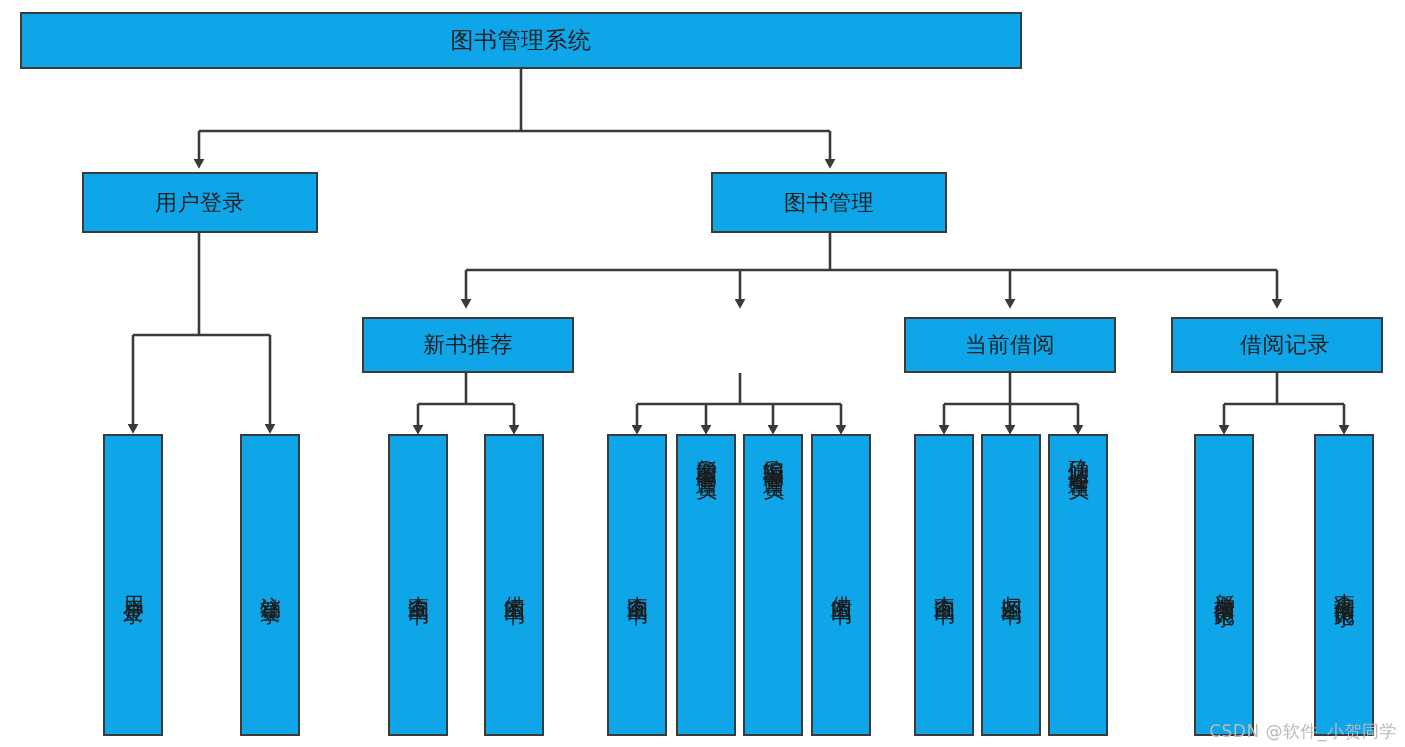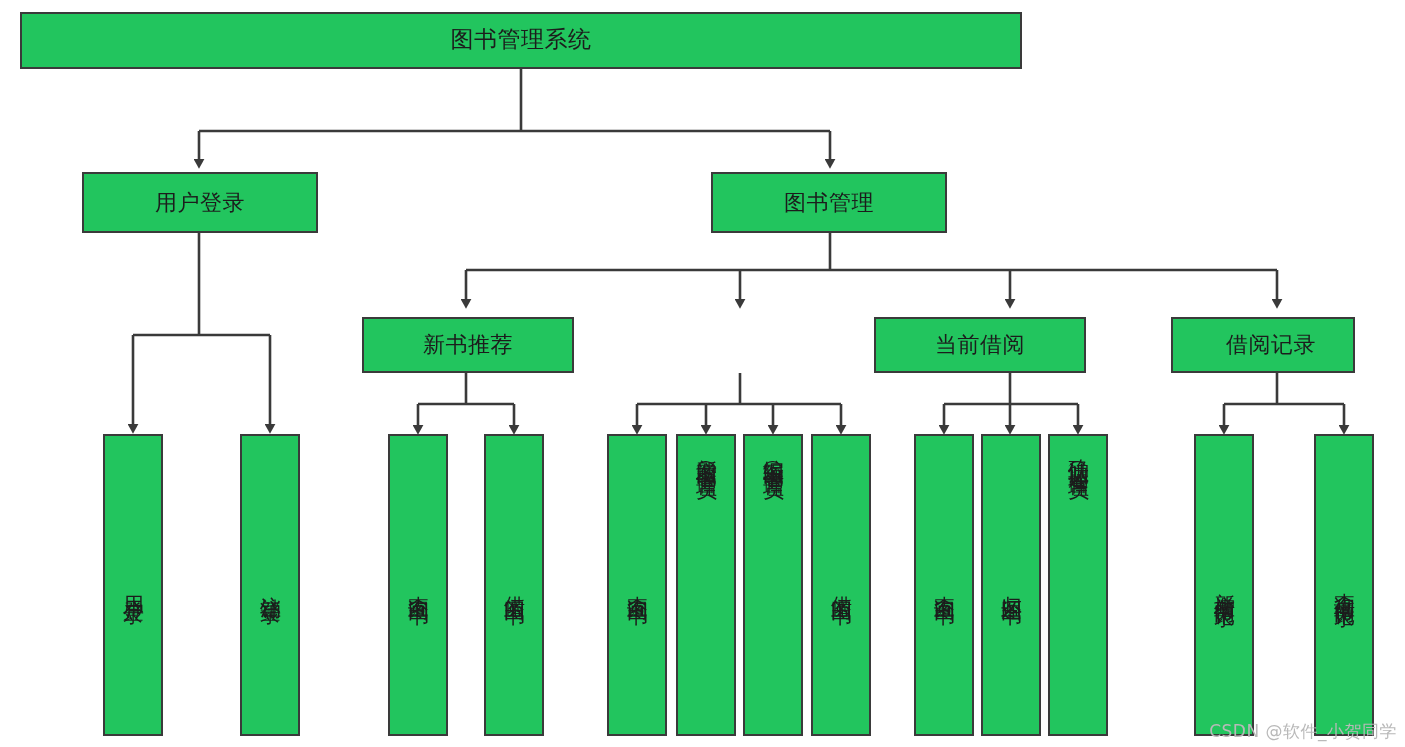--- a/index.html
+++ b/index.html
@@ -22,27 +22,26 @@
     position: absolute;
     left: 0;
     top: 0;
     width: 1405px;
     height: 747px;
     pointer-events: none;
   }
   .node {
     position: absolute;
     box-sizing: border-box;
-    background: #22c55e;
+    background: #0ea5e9;
     border: 2.2px solid #3a3a3a;
     display: flex;
     align-items: center;
     justify-content: center;
     z-index: 3;
-    font-family: Liberation Serif, serif;
   }
   .node .lbl {
     color: #1c1c1c;
     letter-spacing: 0.5px;
     white-space: nowrap;
     line-height: 1.15;
   }
   .node.horiz .lbl {
     font-size: 22px;
   }
@@ -141,24 +140,24 @@
   <div class="node horiz" style="left:82px; top:172px; width:236px; height:61px;">
     <span class="lbl">用户登录</span>
   </div>
   <div class="node horiz" style="left:711px; top:172px; width:236px; height:61px;">
     <span class="lbl">图书管理</span>
   </div>
 
   <div class="node horiz" style="left:362px; top:317px; width:212px; height:56px;">
     <span class="lbl">新书推荐</span>
   </div>
-  <div class="node horiz" style="left:874px; top:317px; width:212px; height:56px;">
+  <div class="node horiz" style="left:904px; top:317px; width:212px; height:56px;">
     <span class="lbl">当前借阅</span>
   </div>
-  <div class="node horiz" style="left:1171px; top:317px; width:184px; height:56px;padding-left:16px;">
+  <div class="node horiz" style="left:1171px; top:317px; width:212px; height:56px;padding-left:16px;">
     <span class="lbl">借阅记录</span>
   </div>
 
   <div class="node vert centered" style="left:103px; top:434px; width:60px; height:302px;">
     <span class="lbl">用户登录</span>
   </div>
   <div class="node vert centered" style="left:240px; top:434px; width:60px; height:302px;">
     <span class="lbl">注销登录</span>
   </div>
 

